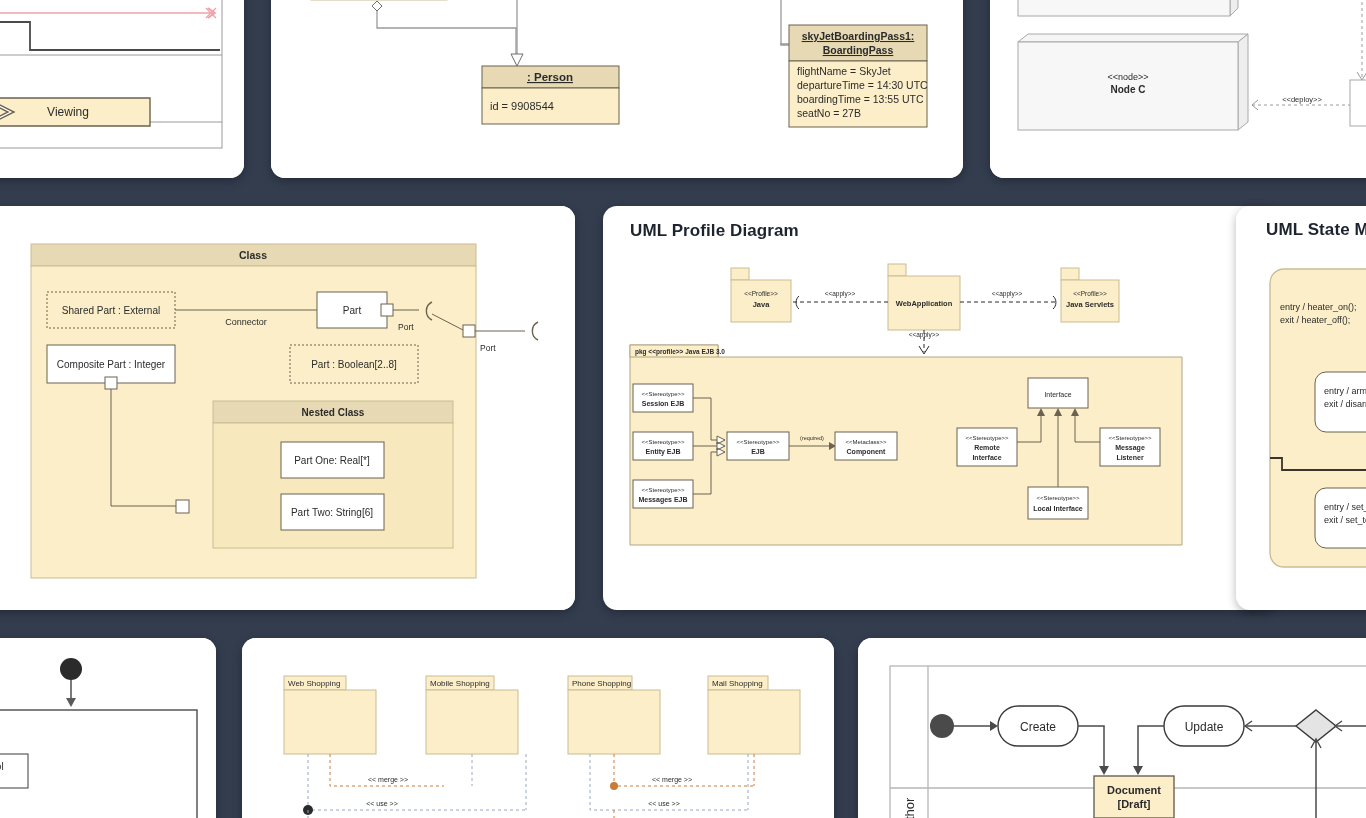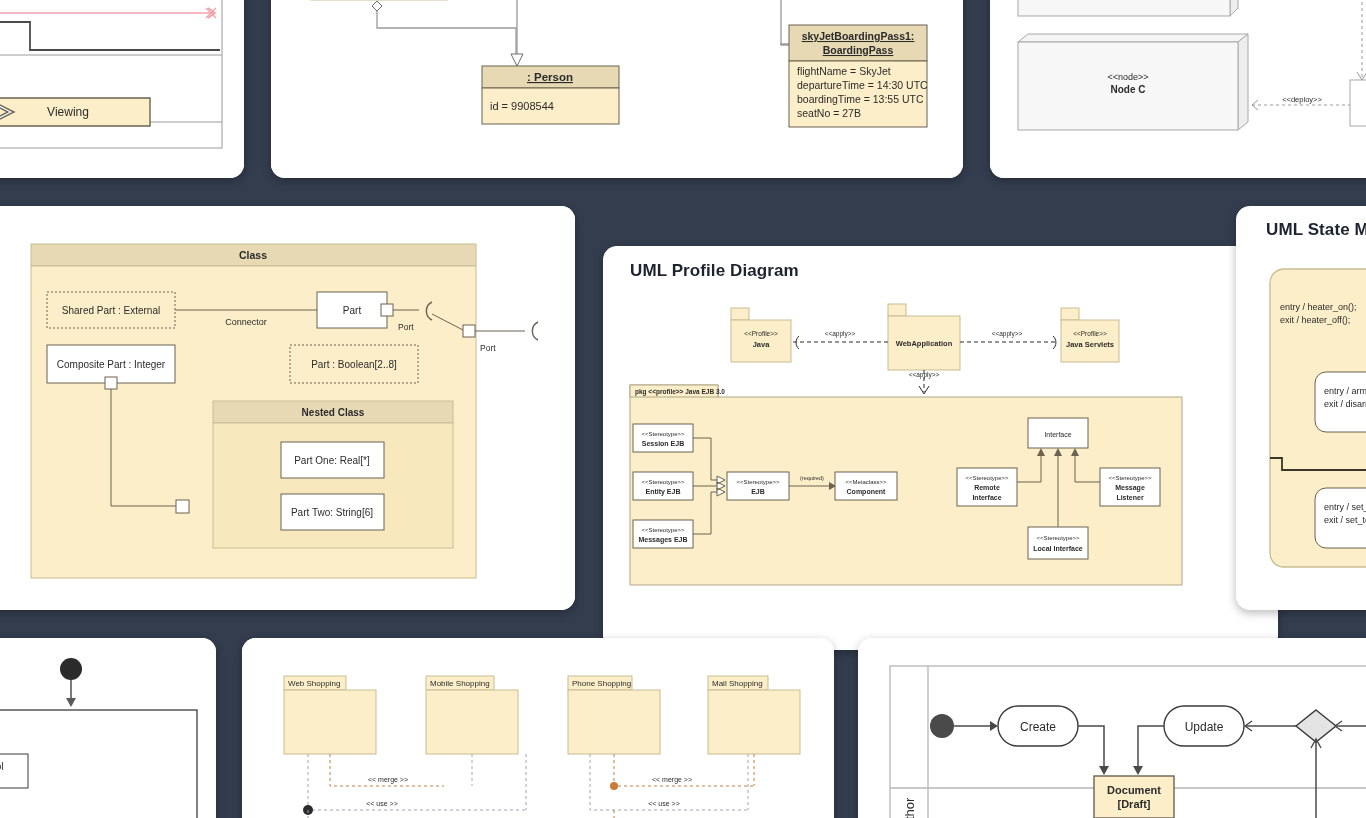--- a/index.html
+++ b/index.html
@@ -26,21 +26,21 @@
   }
   .dgm { position:absolute; inset:0; }
   svg { display:block; overflow:visible; }
 
   
   #card-timing   { left:-180px; top:-150px; width:424px; height:328px; }
   #card-object   { left:271px;  top:-170px; width:692px; height:348px; }
   #card-deploy   { left:990px;  top:-170px; width:520px; height:348px; }
   
   #card-composite{ left:-120px; top:206px;  width:695px; height:404px; }
-  #card-profile  { left:603px;  top:206px;  width:675px; height:404px;margin-top:40px; }
+  #card-profile  { left:603px;  top:206px;  width:675px; height:404px; }
   #card-state    { left:1236px; top:206px;  width:420px; height:404px; }
   
   #card-sequence { left:-175px; top:638px;  width:391px; height:300px; }
   #card-package  { left:242px;  top:638px;  width:592px; height:300px; }
   #card-activity { left:858px;  top:638px;  width:620px; height:300px; }
 
   text { font-family:"Liberation Sans", sans-serif; fill:#2b2b2b; }
   .uml-fill   { fill:#fbeec8; }
   .uml-fill2  { fill:#f7e9bd; }
   .uml-hdr    { fill:#e6d9b3; }

